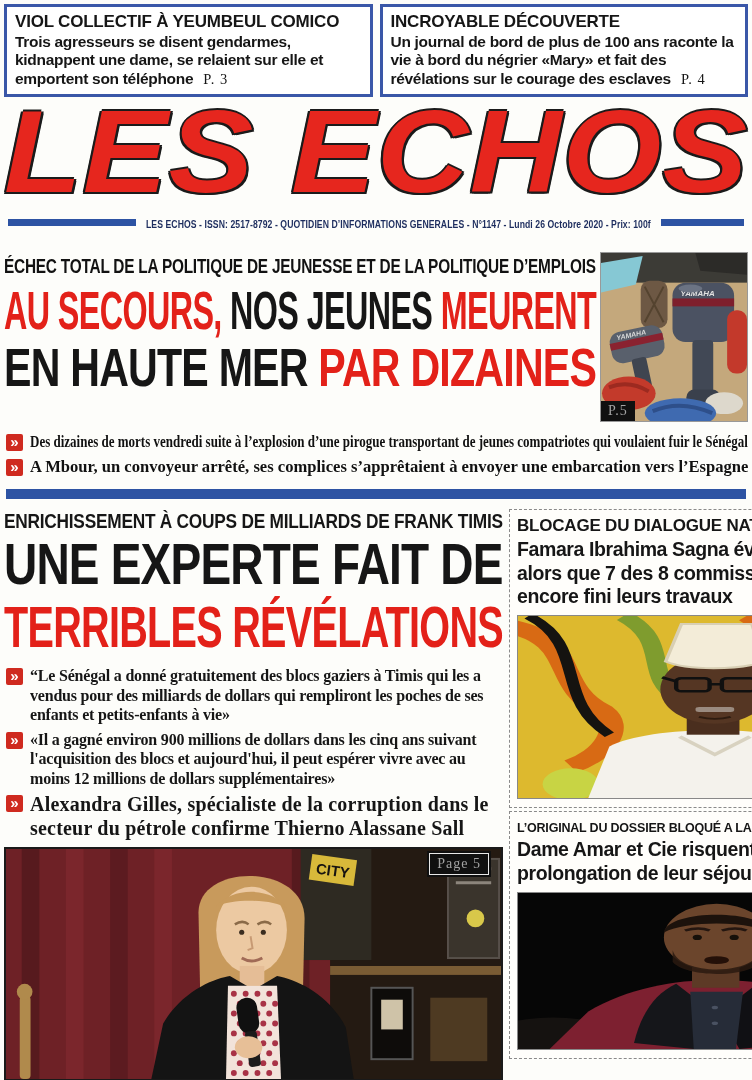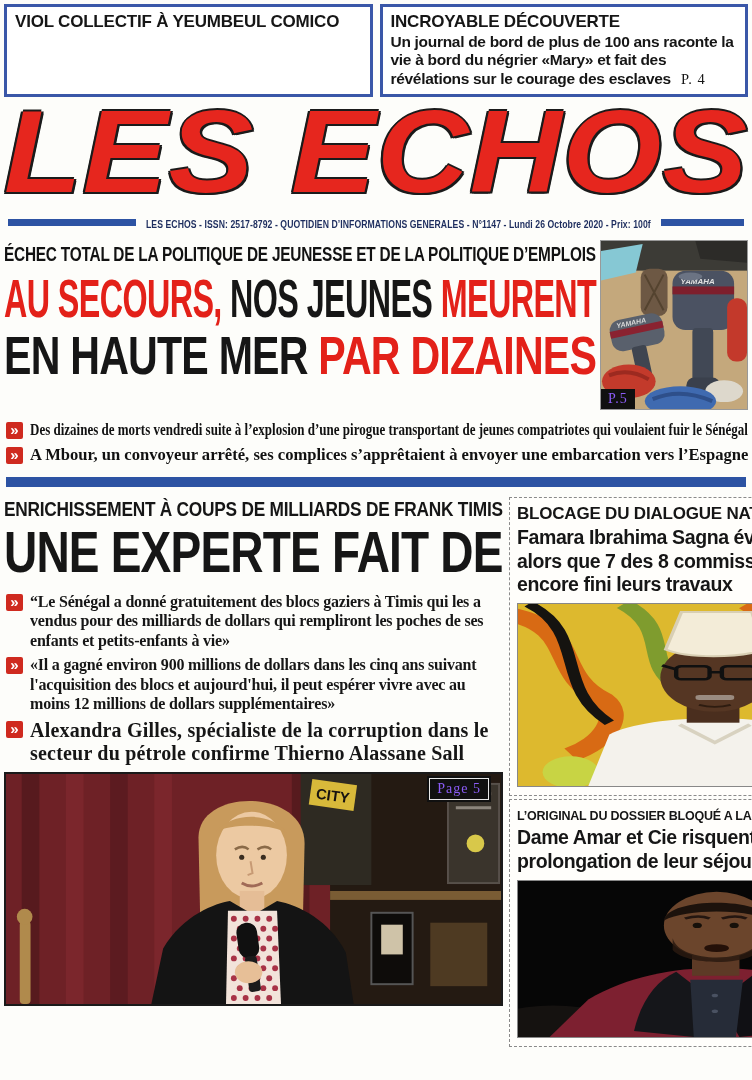--- a/index.html
+++ b/index.html
@@ -25,29 +25,29 @@
     text-shadow:2px 0 #1b1b1b,-2px 0 #1b1b1b,0 2px #1b1b1b,0 -2px #1b1b1b,2px 2px #1b1b1b,-2px 2px #1b1b1b;
   }
   .issn-row { display:flex; align-items:center; gap:10px; margin:7px 4px 0 4px; }
   .issn-bar { height:7px; background:#2d53a3; }
   .issn-bar.left { width:128px; }
   .issn-bar.right { flex:1; min-width:40px; }
   .issn-text-wrap { width:505px; overflow:visible; }
   .issn-text { font-size:11.5px; font-weight:700; color:#1d2d5e; letter-spacing:0.1px; }
 
   
-  .lead-top { display:flex; margin-top:8px; }
+  .lead-top { display:flex; margin-top:20px; }
   .lead-left { flex:1; min-width:0; padding-top:2px; }
   .lead-kicker { font-size:21px; font-weight:700; letter-spacing:-0.3px; color:#121212; }
   .lead-headline { margin-top:4px; }
   .hl1 { font-size:53px; font-weight:700; line-height:1.08; letter-spacing:-1px; }
   .seg-red { color:#e32119; } .seg-black { color:#161616; }
   .lead-photo { width:148px; height:170px; position:relative; margin-left:4px; border:1px solid #999; background:#c4a87c; flex:none; }
   .lead-photo svg { display:block; width:100%; height:100%; }
-  .badge { position:absolute; background:#101010; color:#8b5cf6; font-family:"Liberation Serif","DejaVu Serif",serif; font-size:14px; letter-spacing:1px; padding:2px 7px; }
+  .badge { position:absolute; background:#101010; color:#a3a3a3; font-family:"Liberation Serif","DejaVu Serif",serif; font-size:14px; letter-spacing:1px; padding:2px 7px; }
   .badge.bl { left:0; bottom:0; } .badge.tr { right:0; top:0; }
 
   .lead-bullets { margin-top:10px; }
   .bullet-row { display:flex; align-items:flex-start; margin-top:5px; }
   .chev { width:17px; height:17px; background:#cf2a1f; color:#fff; font-weight:700; font-size:15px; line-height:16px; text-align:center; border-radius:2px; margin:2px 7px 0 2px; flex:none; }
   .bullet-fitwrap { flex:1; min-width:0; overflow:visible; }
   .lead-bullet-text { font-family:"Liberation Serif","DejaVu Serif",serif; font-weight:700; font-size:17px; color:#111; }
 
   .blue-divider { height:10px; background:#2d53a3; margin:12px 2px 0 2px; }
 
@@ -76,20 +76,21 @@
   .rb-photo.amar  { height:158px; background:#060606; }
 </style>
 </head>
 <body>
 
 <div class="page">
 
   <div class="teasers">
     <div class="teaser">
       <div><span class="fitline teaser-kicker" style="transform: scaleX(1);">VIOL COLLECTIF À YEUMBEUL COMICO</span></div>
+      <div class="teaser-text"><span>Trois agresseurs se disent gendarmes, kidnappent une dame, se relaient sur elle et emportent son téléphone</span><span class="pageref">P. 3</span></div>
     </div>
     <div class="teaser">
       <div><span class="fitline teaser-kicker" style="transform: scaleX(1);">INCROYABLE DÉCOUVERTE</span></div>
       <div class="teaser-text"><span>Un journal de bord de plus de 100 ans raconte la vie à bord du négrier «Mary» et fait des révélations sur le courage des esclaves</span><span class="pageref">P. 4</span></div>
     </div>
   </div>
 
   <div class="masthead">
     <span class="fitline masthead-title" style="transform: scaleX(1.0957);">LES ECHOS</span>
   </div>
@@ -149,20 +150,21 @@
     </div>
   </div>
 
   <div class="blue-divider"></div>
 
   <div class="main-row">
     <div class="main-left">
       <div><span class="fitline expert-kicker" style="transform: scaleX(0.8234);">ENRICHISSEMENT À COUPS DE MILLIARDS DE FRANK TIMIS</span></div>
       <div>
         <div><span class="fitline hl2 seg-black" style="transform: scaleX(0.8074);">UNE EXPERTE FAIT DE</span></div>
+        <div><span class="fitline hl2 seg-red" style="transform: scaleX(0.694);">TERRIBLES RÉVÉLATIONS</span></div>
       </div>
       <div class="expert-bullets">
         <div class="bullet-row">
           <span class="chev">»</span>
           <div class="quote-bullet">“Le Sénégal a donné gratuitement des blocs gaziers à Timis qui les  a vendus pour des milliards de dollars qui rempliront les poches de ses enfants et petits-enfants à vie»</div>
         </div>
         <div class="bullet-row">
           <span class="chev">»</span>
           <div class="quote-bullet">«Il a gagné environ 900 millions de dollars dans les cinq ans suivant l'acquisition des blocs et aujourd'hui, il peut espérer vivre avec au moins 12 millions de dollars supplémentaires»</div>
         </div>

